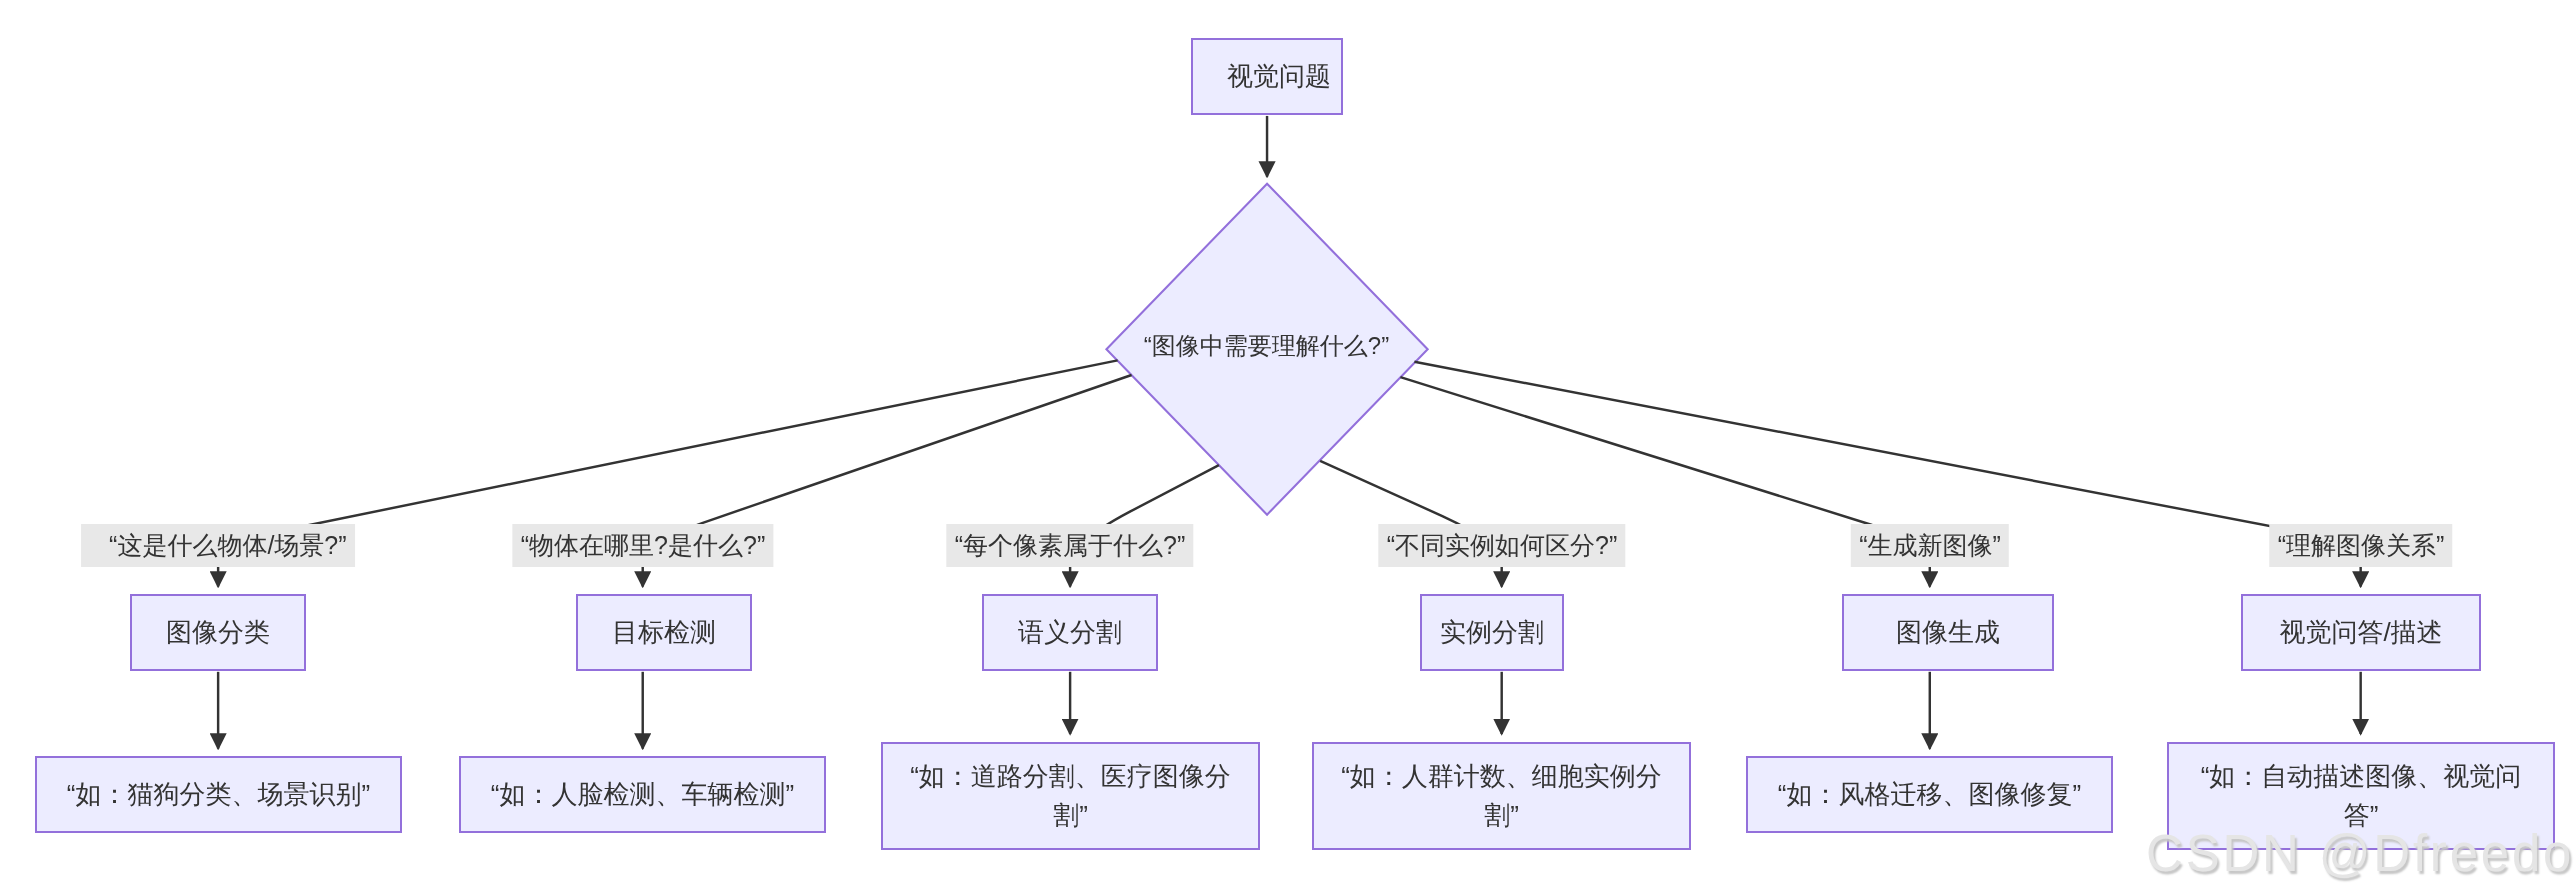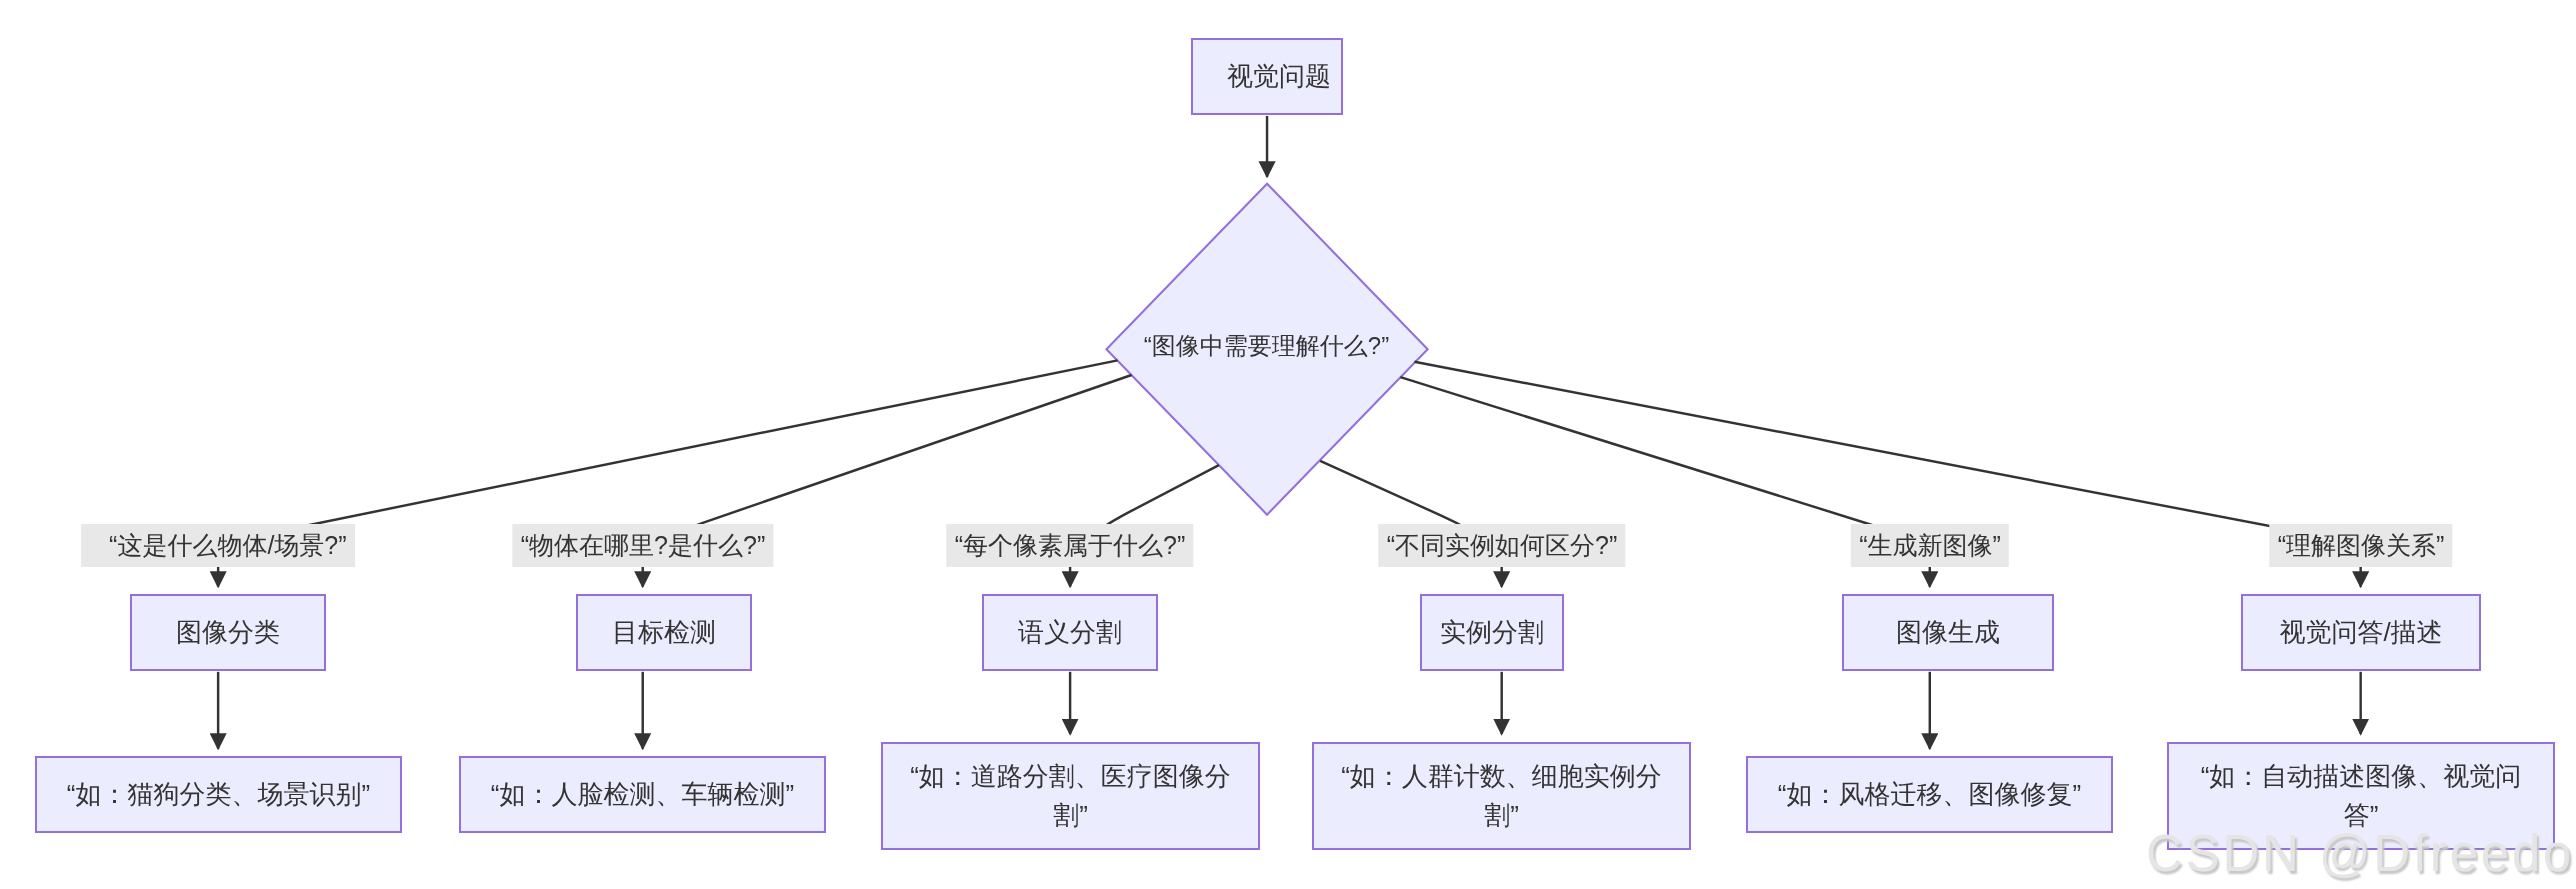--- a/index.html
+++ b/index.html
@@ -72,21 +72,21 @@
     <path class="edge" d="M 2150 962 L 2150 1051" marker-end="url(#arrow)"></path>
     <path class="edge" d="M 2763 962 L 2763 1072" marker-end="url(#arrow)"></path>
     <path class="edge" d="M 3380 962 L 3380 1051" marker-end="url(#arrow)"></path>
   </svg>
 
   <div class="node" style="left:1191px;top:38px;width:152px;height:77px;padding-left:24px;">视觉问题</div>
 
   <div class="decision-label">“图像中需要理解什么?”</div>
 
   <div class="qlabel" style="left:218px;padding-left:28px;">“这是什么物体/场景?”</div>
-  <div class="node task" style="left:130px;width:196px;">图像分类</div>
+  <div class="node task" style="left:130px;width:176px;">图像分类</div>
   <div class="node example one-line" style="left:35px;width:367px;">“如：猫狗分类、场景识别”</div>
 
   <div class="qlabel" style="left:643px;">“物体在哪里?是什么?”</div>
   <div class="node task" style="left:555px;width:176px;margin-left:21px;">目标检测</div>
   <div class="node example one-line" style="left:459px;width:367px;">“如：人脸检测、车辆检测”</div>
 
   <div class="qlabel" style="left:1070px;">“每个像素属于什么?”</div>
   <div class="node task" style="left:982px;width:176px;">语义分割</div>
   <div class="node example two-line" style="left:881px;width:379px;">“如：道路分割、医疗图像分割”</div>
 

